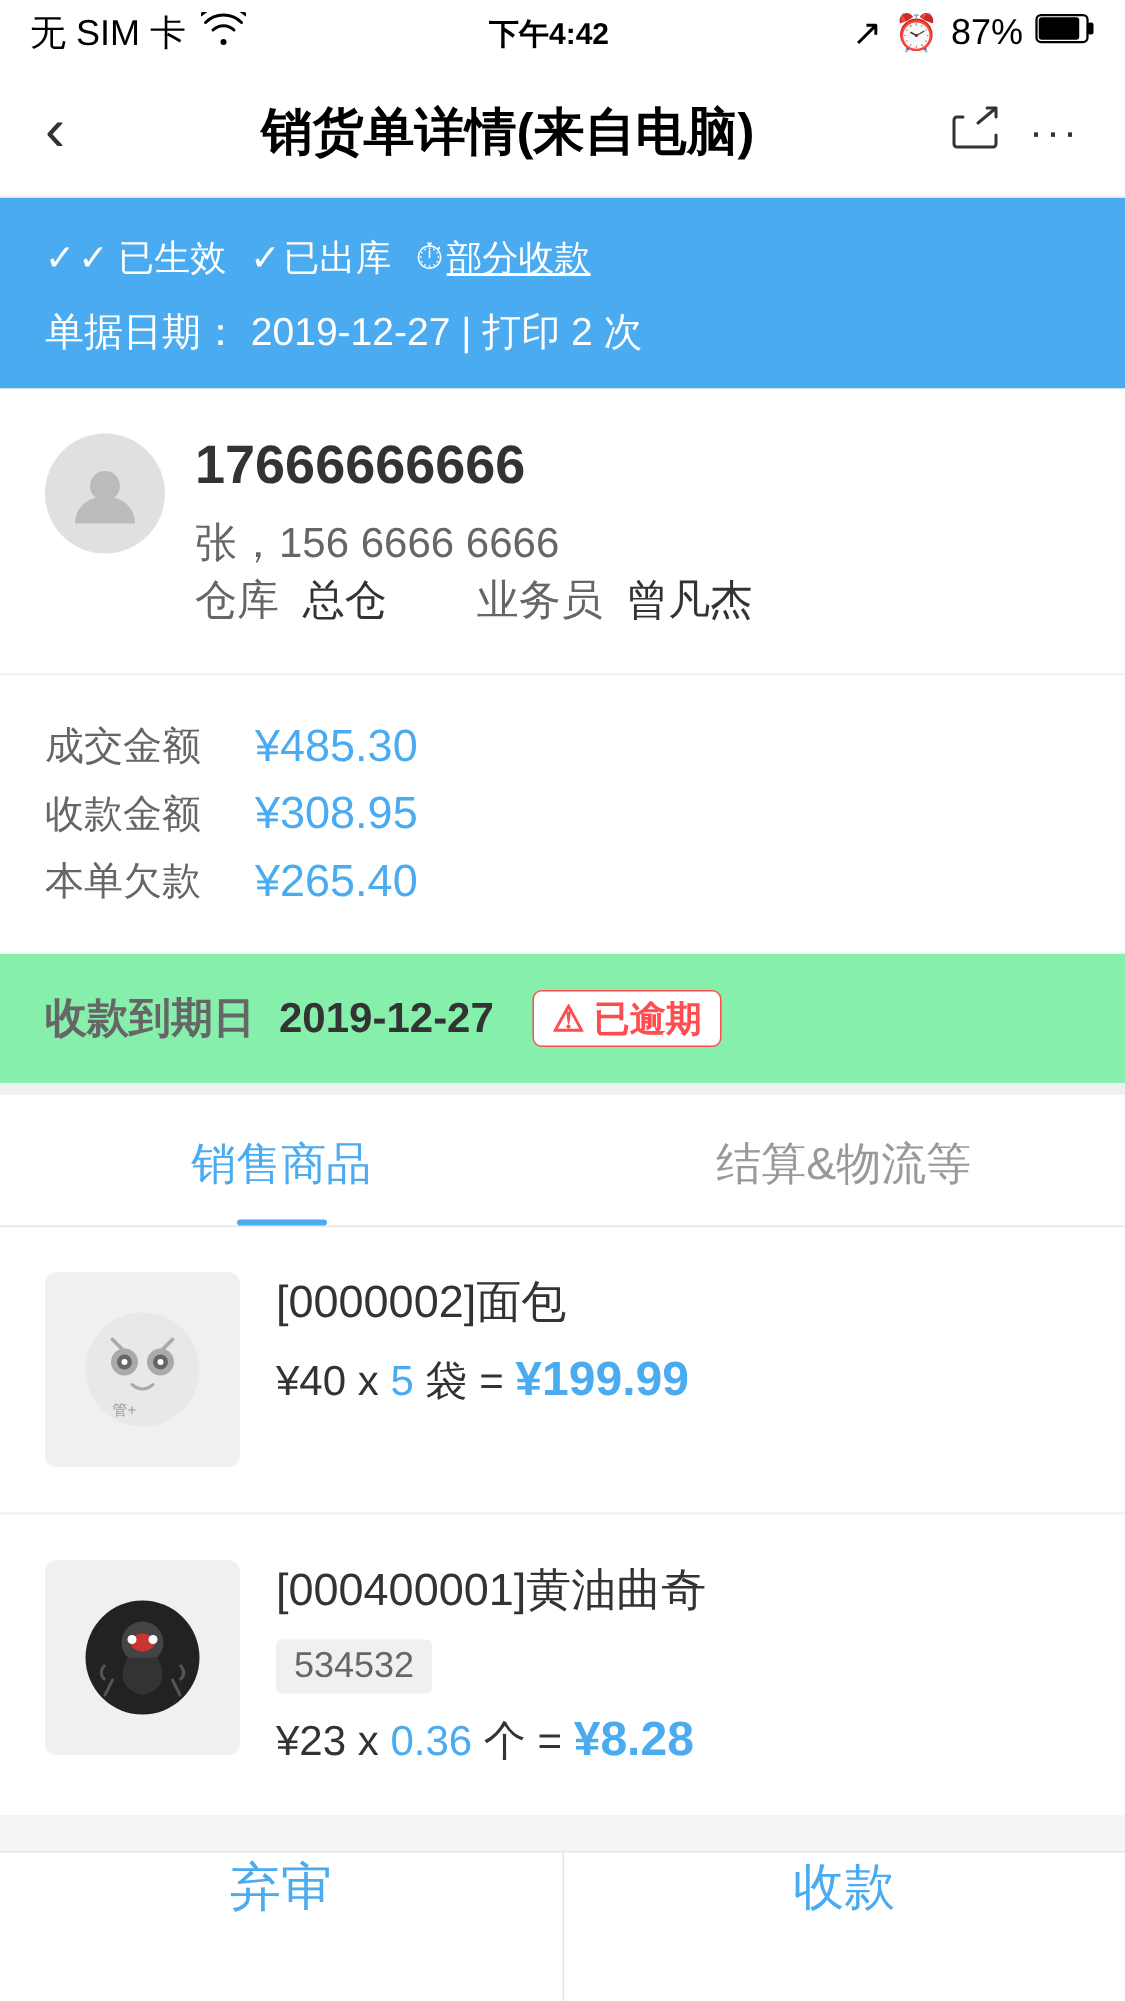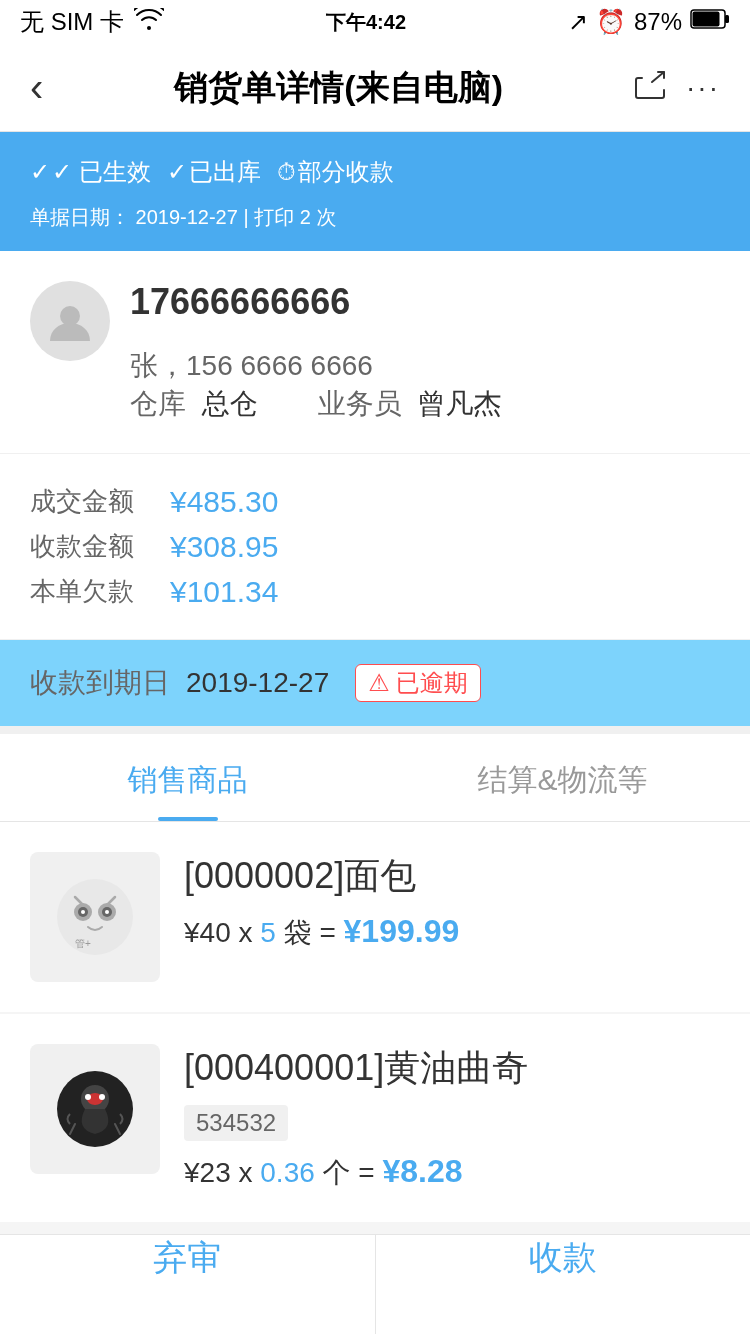--- a/index.html
+++ b/index.html
@@ -80,21 +80,21 @@
       gap: 16px;
     }
     .banner-tag {
       display: flex;
       align-items: center;
       gap: 6px;
       font-size: 24px;
       color: #fff;
     }
     .banner-date {
-      font-size: 20px;
+      font-size: 26px;
       color: #fff;
     }
 
     
     .customer-section {
       background: #fff;
       padding: 30px;
       display: flex;
       align-items: flex-start;
       gap: 20px;
@@ -110,21 +110,21 @@
       justify-content: center;
       flex-shrink: 0;
       overflow: hidden;
     }
     .avatar svg { width: 50px; height: 50px; }
     .customer-info { flex: 1; }
     .customer-name {
       font-size: 36px;
       font-weight: 600;
       color: #333;
-      margin-bottom: 24px;
+      margin-bottom: 12px;
     }
     .customer-phone {
       font-size: 28px;
       color: #666;
     }
     .customer-meta {
       display: flex;
       gap: 60px;
       font-size: 28px;
       color: #333;
@@ -152,28 +152,29 @@
       display: flex;
       align-items: center;
       gap: 36px;
       font-size: 26px;
     }
     .summary-row-label { color: #666; }
     .amount-blue { color: #4AABF0; font-size: 30px; font-weight: 500; }
 
     
     .overdue-section {
-      background: #7dd3fc;
+      background: #86efac;
       padding: 24px 30px;
       display: flex;
       align-items: center;
       gap: 16px;
       border-bottom: 8px solid #f0f0f0;
       font-size: 28px;
       color: #333;
+      font-weight: bold;
     }
     .overdue-label { color: #666; }
     .overdue-date { color: #333; margin-right: 10px; }
     .overdue-badge {
       background: #fff;
       border: 1px solid #ff4d4f;
       border-radius: 6px;
       padding: 2px 12px;
       color: #ff4d4f;
       font-size: 24px;
@@ -230,21 +231,21 @@
       border-radius: 8px;
       display: flex;
       align-items: center;
       justify-content: center;
       flex-shrink: 0;
       overflow: hidden;
     }
     .product-img svg { width: 80px; height: 80px; }
     .product-info { flex: 1; }
     .product-name {
-      font-size: 36px;
+      font-size: 30px;
       color: #333;
       font-weight: 500;
       margin-bottom: 12px;
     }
     .product-sku {
       display: inline-block;
       background: #f0f0f0;
       border-radius: 4px;
       padding: 4px 12px;
       font-size: 24px;
@@ -334,21 +335,21 @@
       <span class="banner-tag">
         <span>✓</span>
         <span style="margin-left:-4px;">✓ 已生效</span>
       </span>
       <span class="banner-tag">
         <span>✓</span>
         <span style="margin-left:-4px;">已出库</span>
       </span>
       <span class="banner-tag">
         <span>⏱</span>
-        <span style="margin-left:-4px;">部分收款</span>
+        <span style="margin-left:-4px;text-decoration:underline;">部分收款</span>
       </span>
     </div>
   </div>
   <div class="banner-date">
     <span>单据日期：</span>
     <span>2019-12-27</span>
     <span>| 打印 2 次</span>
   </div>
 </div>
 
@@ -380,21 +381,21 @@
     <div class="summary-row">
       <span class="summary-row-label">成交金额</span>
       <span class="amount-blue">¥485.30</span>
     </div>
     <div class="summary-row">
       <span class="summary-row-label">收款金额</span>
       <span class="amount-blue">¥308.95</span>
     </div>
     <div class="summary-row">
       <span class="summary-row-label">本单欠款</span>
-      <span class="amount-blue">¥101.34</span>
+      <span class="amount-blue">¥265.40</span>
     </div>
   </div>
 </div>
 
 <div class="overdue-section">
   <span class="overdue-label">收款到期日</span>
   <span class="overdue-date">2019-12-27</span>
   <span class="overdue-badge">
     <span style="color:#ff4d4f;">⚠</span>
     <span>已逾期</span>

